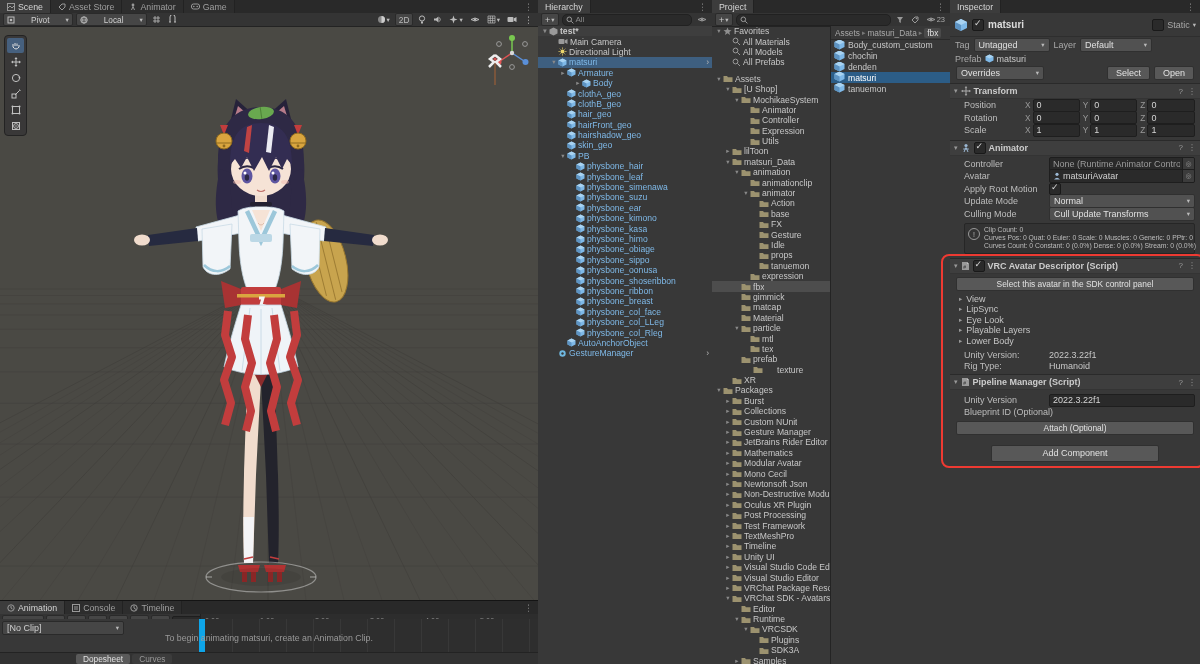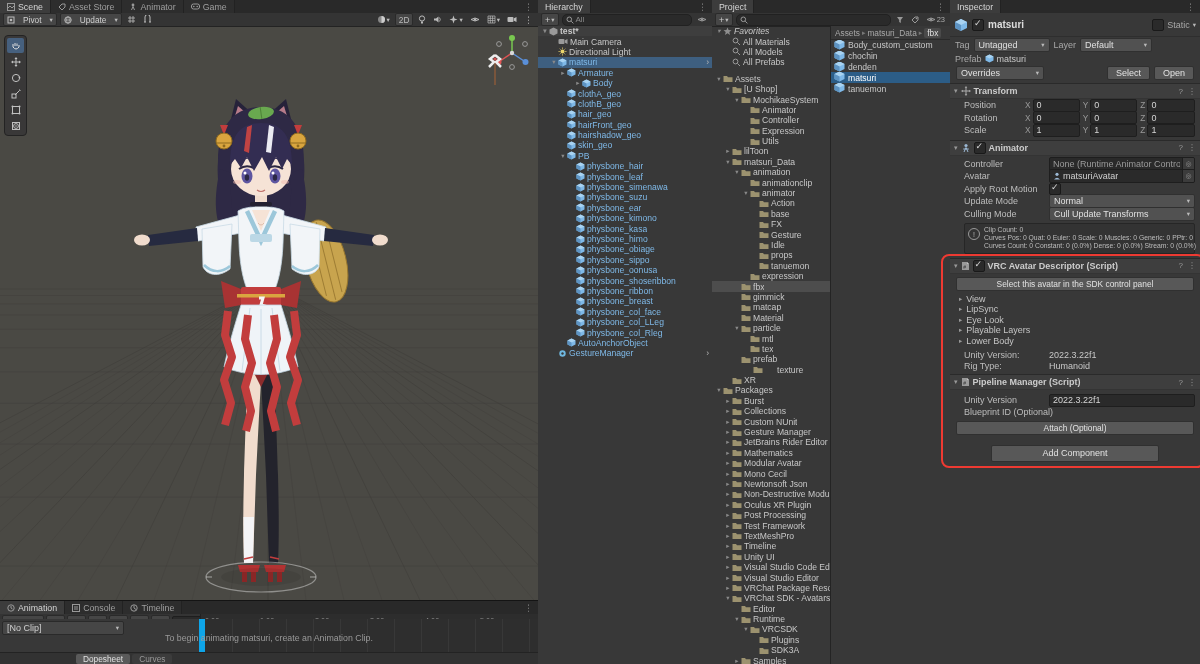--- a/index.html
+++ b/index.html
@@ -12,21 +12,21 @@
   .project{left:712px;width:238px;border-right:1px solid #141414;}
   .inspector{left:950px;width:250px;}
 
   .tabstrip{height:13px;background:#292929;display:flex;align-items:stretch;overflow:hidden;}
   .tab{display:flex;align-items:center;gap:3px;padding:0 7px;font-size:8.8px;color:#9f9f9f;background:#2d2d2d;border-right:1px solid #222;white-space:nowrap;}
   .tab.active{background:#3c3c3c;color:#d6d6d6;}
   .strip-menu{margin-left:auto;color:#8a8a8a;padding:0 5px;display:flex;align-items:center;font-size:9px;}
   .tabico{display:inline-flex;align-items:center;}
 
   .scene-toolbar,.panel-toolbar{height:13px;background:#343434;border-bottom:1px solid #232323;display:flex;align-items:center;padding:0 3px;gap:3px;}
-  .tool-dd{display:flex;align-items:center;gap:8px;background:#464646;border:1px solid #2a2a2a;border-radius:2px;height:11px;padding:0 3px;font-size:8.3px;color:#cfcfcf;white-space:nowrap;}
+  .tool-dd{display:flex;align-items:center;gap:16px;background:#464646;border:1px solid #2a2a2a;border-radius:2px;height:11px;padding:0 3px;font-size:8.3px;color:#cfcfcf;white-space:nowrap;}
   .caret{font-size:6.5px;color:#bbb;}
   .tbtn{display:flex;align-items:center;gap:1px;padding:0 2px;color:#bbb;height:11px;}
   .tbtn.txt{font-size:8.3px;border:1px solid #2a2a2a;background:#464646;border-radius:2px;padding:0 3px;}
   .flex-sp{flex:1;}
 
   .scene-view{position:relative;width:538px;height:574px;background:#4a4944;overflow:hidden;}
   .scene-grid{position:absolute;left:0;top:0;}
   .character{position:absolute;left:104px;top:38px;}
   .scene-tools{position:absolute;left:4px;top:8px;width:21px;background:rgba(56,56,56,0.95);border:1px solid #232323;border-radius:4px;display:flex;flex-direction:column;align-items:center;padding:2px 0;gap:1px;}
   .stool{width:17px;height:15px;display:flex;align-items:center;justify-content:center;border-radius:2px;}
@@ -179,21 +179,21 @@
           <span class="caret">▾</span>
       </div>
       <div class="tool-dd">
         <span class="tabico">
             <svg width="8" height="8">
               <circle cx="4" cy="4" r="3.2" fill="none" stroke="#bbb"></circle>
               <ellipse cx="4" cy="4" rx="1.4" ry="3.2" fill="none" stroke="#bbb" stroke-width="0.7"></ellipse>
               <line x1="0.8" y1="4" x2="7.2" y2="4" stroke="#bbb" stroke-width="0.7"></line>
             </svg>
           </span>
-        <span>Update</span>
+        <span>Local</span>
           <span class="caret">▾</span>
       </div>
       <span class="tbtn">
           <svg width="9" height="9">
             <path d="M1 3 h7 M1 6 h7 M3 1 v7 M6 1 v7" stroke="#bbb" stroke-width="0.8"></path>
           </svg>
         </span>
       <span class="tbtn">
           <svg width="9" height="9">
             <path d="M2 7 V2 a2.5 2.5 0 0 1 5 0 V7" fill="none" stroke="#bbb"></path>
@@ -981,21 +981,21 @@
           <svg width="10" height="7">
             <path d="M1 3.5 Q5 0.5 9 3.5 Q5 6.5 1 3.5 Z" fill="none" stroke="#999"></path>
             <circle cx="5" cy="3.5" r="1.2" fill="#999"></circle>
           </svg>
           <span style="font-size:7.5px;color:#aaa">23</span>
         </span>
     </div>
     <div class="project-body">
       <div class="ptree">
           <div id="project-tree">
-            <div class="trow" style="padding-left: 3px; font-style: italic;">
+            <div class="trow" style="padding-left: 3px;">
               <span class="ar">▾</span>
               <span class="ic">
                 <svg width="9" height="9">
                   <path d="M4.5 0.5 L5.6 3 L8.5 3.2 L6.3 5 L7 8 L4.5 6.3 L2 8 L2.7 5 L0.5 3.2 L3.4 3 Z" fill="#8f8f8f"></path>
                 </svg>
               </span>
               <span class="lb">Favorites</span>
             </div>
             <div class="trow" style="padding-left: 12px;">
               <span class="ar"></span>

